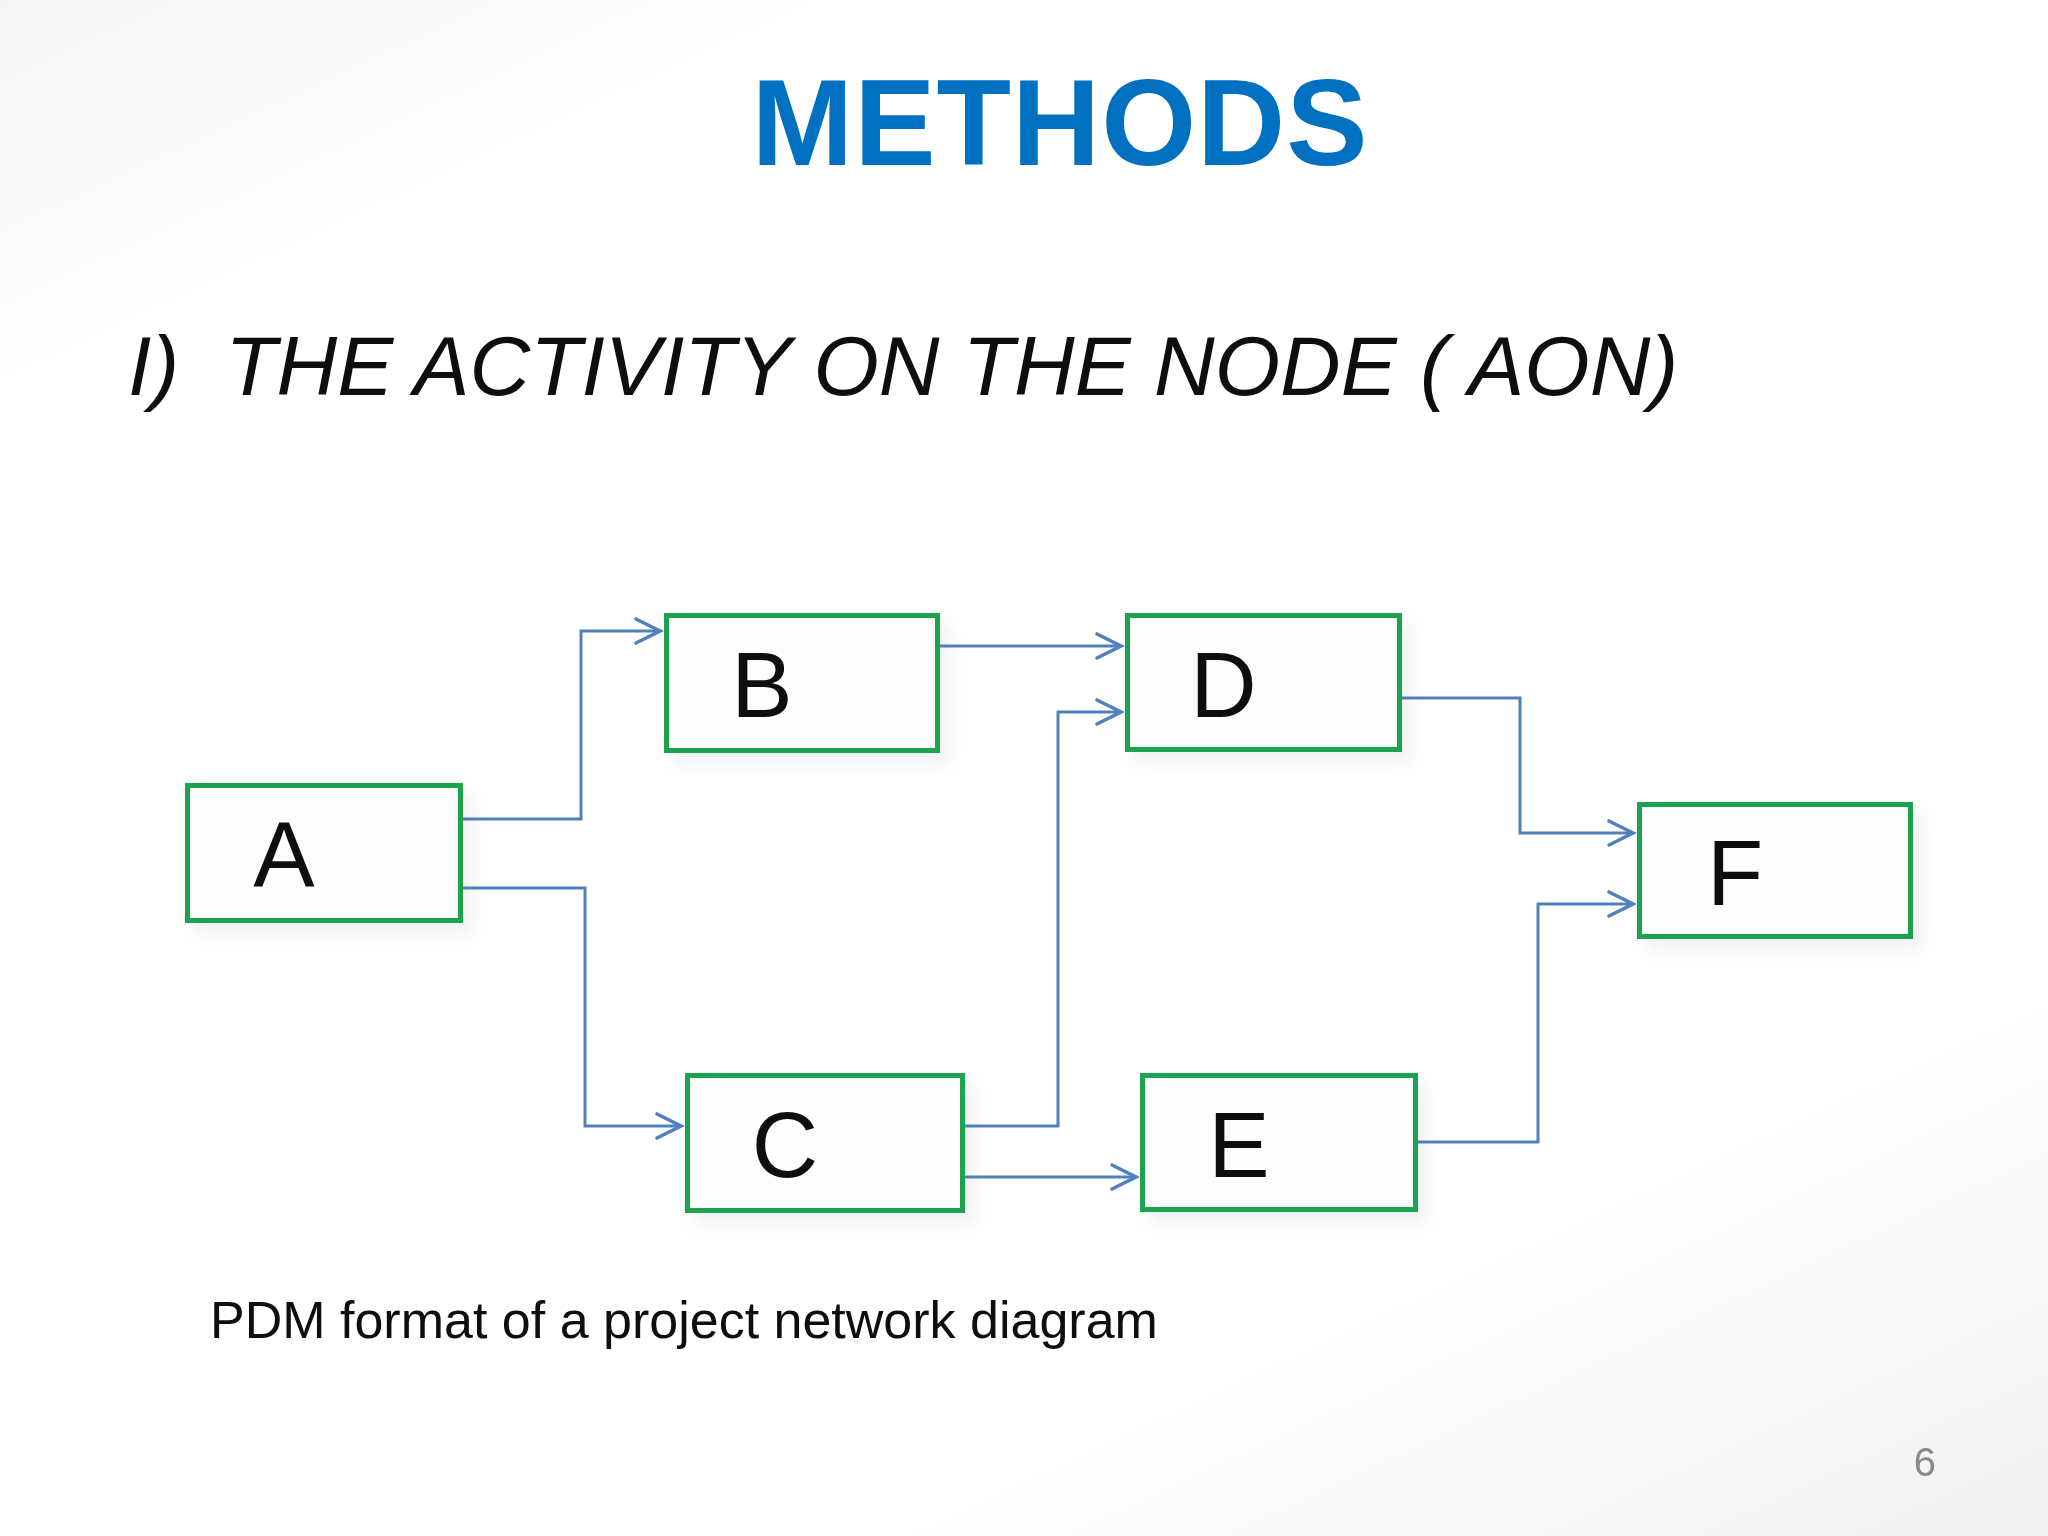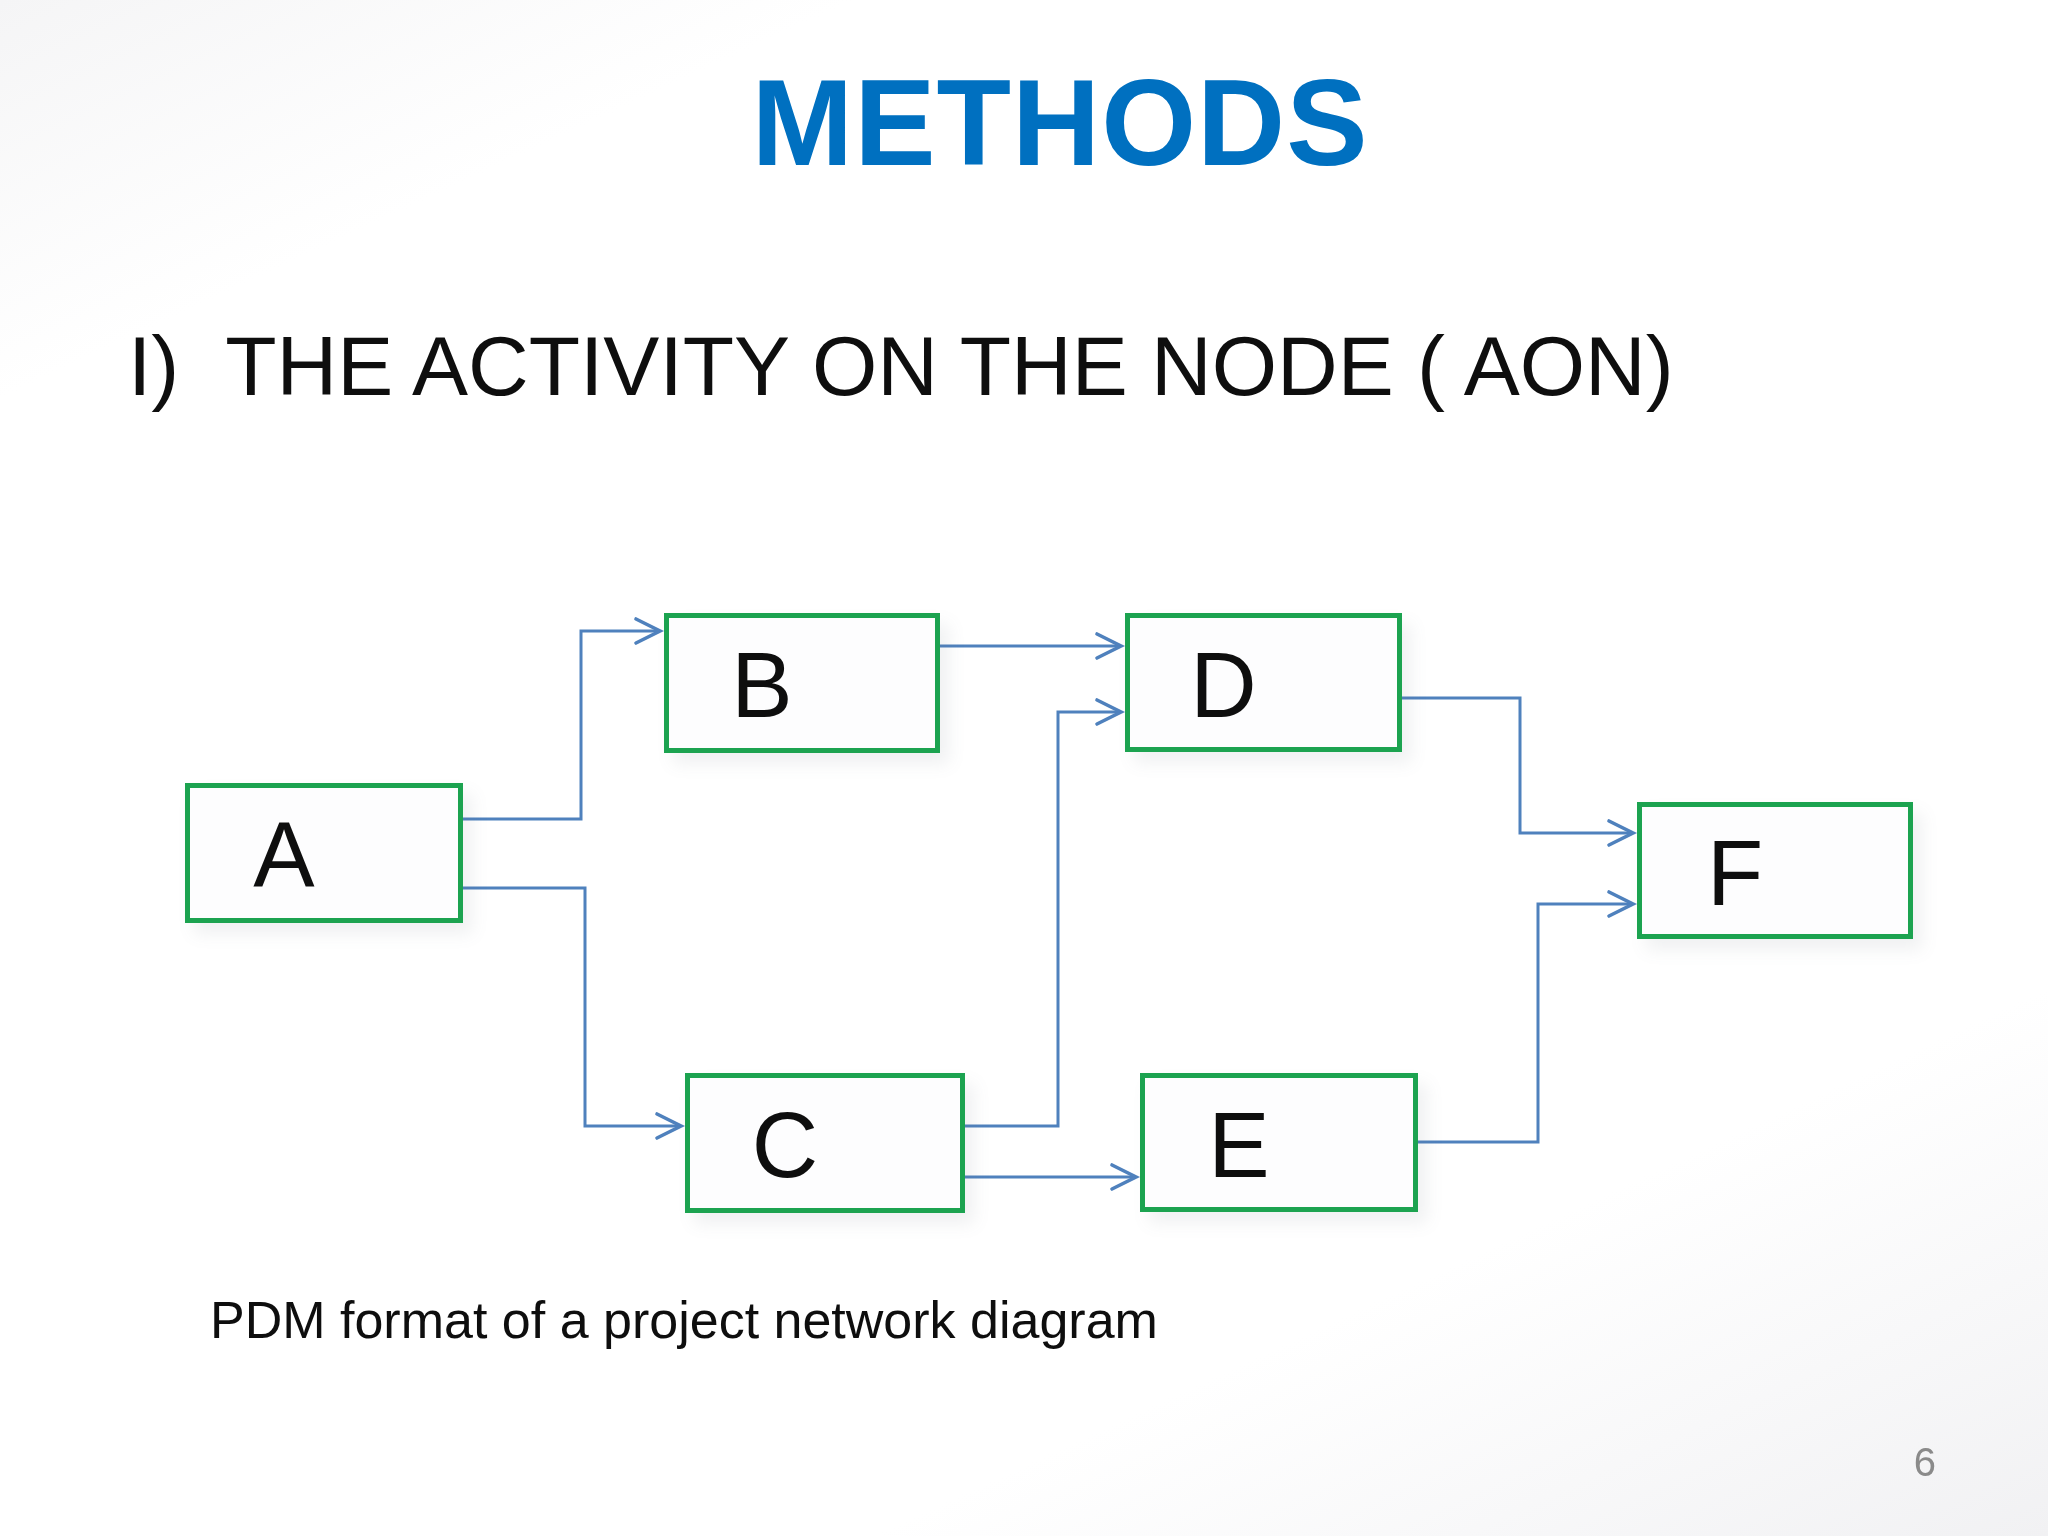--- a/index.html
+++ b/index.html
@@ -18,21 +18,21 @@
     font-family:"Liberation Sans", sans-serif;
     color:var(--text-color);
   }
   .slide-title{
     position:absolute;top:62px;left:12px;width:100%;
     text-align:center;font-size:122px;font-weight:bold;line-height:1;
     color:var(--title-color);letter-spacing:1px;padding-left:48px;
   }
   .heading{
     position:absolute;top:324px;left:128px;right:60px;
-    font-size:84px;line-height:1;white-space:nowrap;
+    font-size:84px;line-height:1;white-space:nowrap;font-style:italic;
   }
   .heading .marker{display:inline-block;margin-right:46px;}
   .diagram{
     position:absolute;left:0;top:0;width:2048px;height:1536px;
   }
   .edges-svg{position:absolute;left:0;top:0;overflow:visible;}
   .edges-svg polyline{
     fill:none;stroke:var(--connector);stroke-width:3;
   }
   .arrowhead-path{stroke:var(--connector);fill:none;stroke-width:1.2;stroke-linecap:round;}

